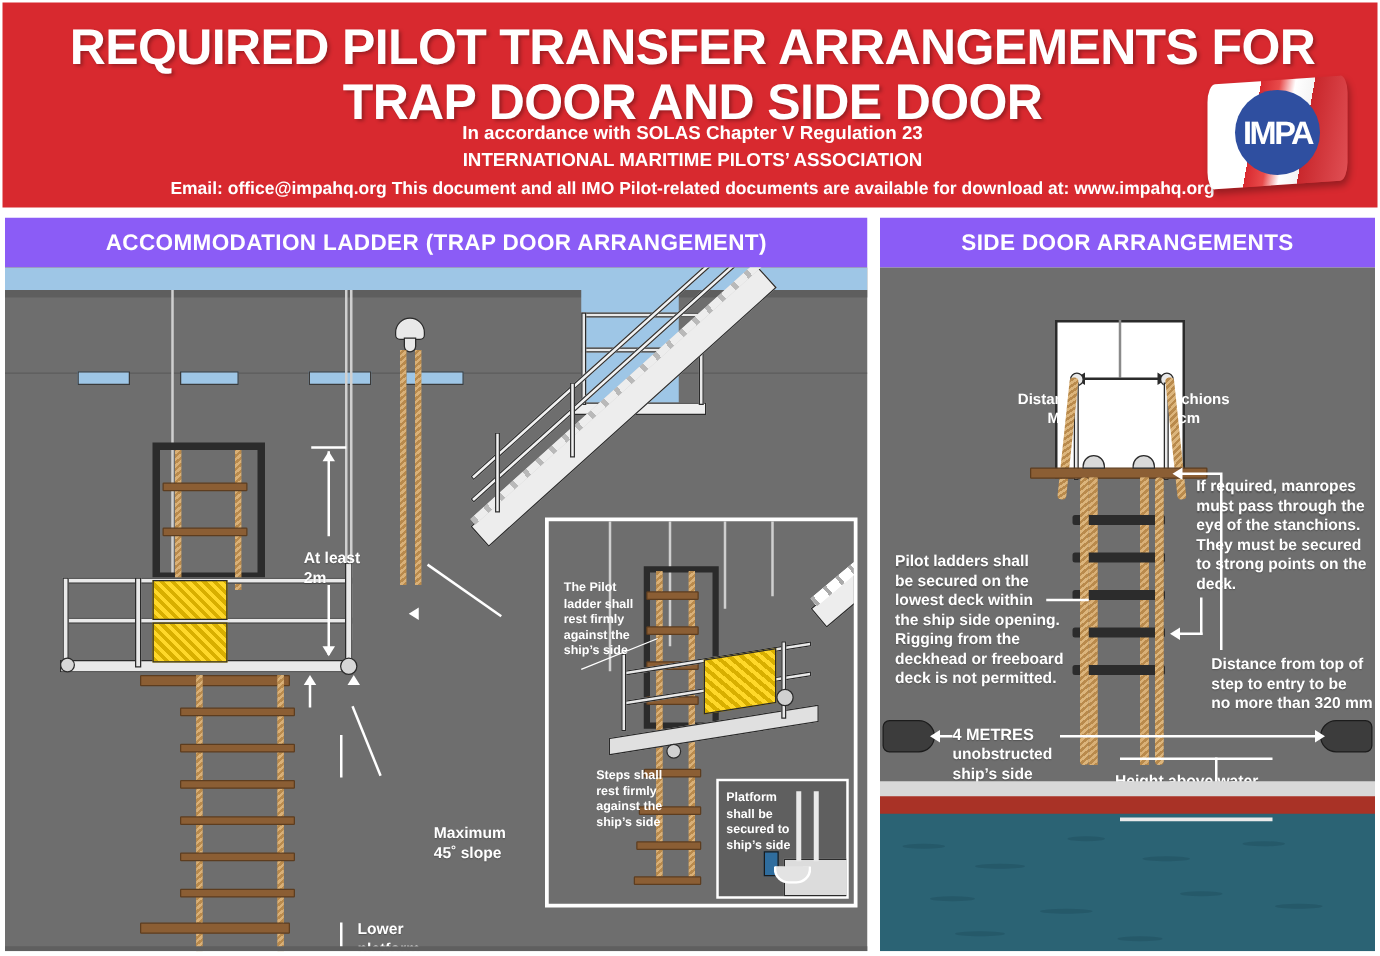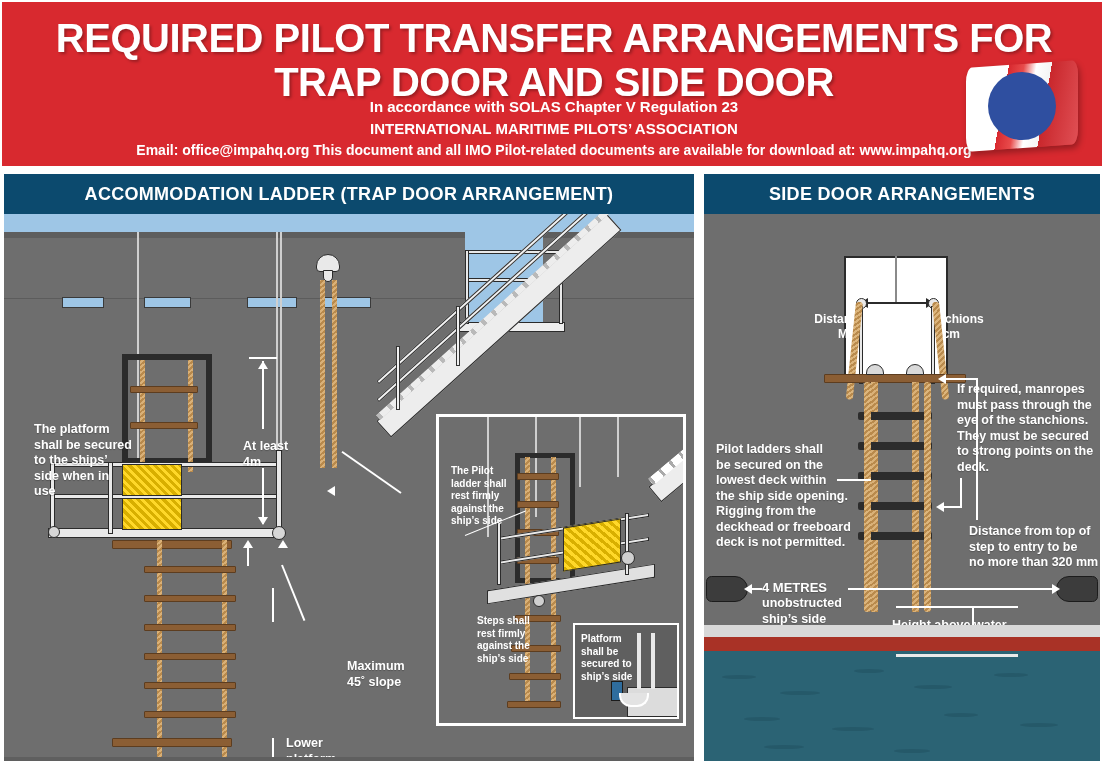--- a/index.html
+++ b/index.html
@@ -41,21 +41,21 @@
   .impa-circle{position:absolute;left:30px;top:14px;width:68px;height:68px;
                border-radius:50%;background:#2f4fa0;}
   .impa-txt{position:absolute;left:30px;top:14px;width:68px;height:68px;
             color:#fff;font-weight:bold;font-size:26px;line-height:68px;
             text-align:center;letter-spacing:-2px;}
 
   
   .panel{position:absolute;box-sizing:border-box;border:2px solid #ffffff;overflow:hidden;}
   .panel-left{left:2px;top:172px;width:694px;height:591px;}
   .panel-right{left:702px;top:172px;width:400px;height:591px;}
-  .panel-bar{position:absolute;left:0;top:0;width:100%;height:40px;background:#0c4a6e;}
+  .panel-bar{position:absolute;left:0;top:0;width:100%;height:40px;background:#8b5cf6;}
   .panel-bar span{display:block;width:100%;text-align:center;color:#ffffff;
       font-weight:bold;font-size:18px;line-height:40px;letter-spacing:.3px;}
   .stage{position:absolute;left:0;top:40px;right:0;bottom:0;background:#6e6e6e;
          overflow:hidden;}
 
   
   .sky-strip{position:absolute;left:0;top:0;width:100%;height:22px;background:#9ec6e6;}
   .hull-line{position:absolute;left:0;width:100%;height:1px;background:#5c5c5c;}
   .porthole{position:absolute;height:9px;background:#9ec6e6;border:1px solid #3a3a3a;}
 
@@ -126,20 +126,21 @@
       <div>TRAP DOOR AND SIDE DOOR</div>
     </div>
     <div class="hdr-sub1">In accordance with SOLAS Chapter V Regulation 23</div>
     <div class="hdr-sub2">INTERNATIONAL MARITIME PILOTS’ ASSOCIATION</div>
     <div class="hdr-email">Email: office@impahq.org  This document and all IMO Pilot-related documents are available for download at: www.impahq.org</div>
 
 
     <div class="impa">
       <div class="impa-flag"></div>
       <div class="impa-circle"></div>
+      <div class="impa-txt">IMPA</div>
     </div>
   </div>
 
   <div class="panel panel-left">
     <div class="panel-bar">
       <span>ACCOMMODATION LADDER (TRAP DOOR ARRANGEMENT)</span>
     </div>
 
     <div class="stage">
 
@@ -197,28 +198,23 @@
       <div class="rope" style="left:153px;top:326px;height:239px;"></div>
       <div class="rope" style="left:218px;top:326px;height:239px;"></div>
       <div class="rung" style="left:140px;top:352px;width:92px;"></div>
       <div class="rung" style="left:140px;top:381px;width:92px;"></div>
       <div class="rung" style="left:140px;top:410px;width:92px;"></div>
       <div class="rung" style="left:140px;top:439px;width:92px;"></div>
       <div class="rung" style="left:140px;top:468px;width:92px;"></div>
       <div class="rung" style="left:140px;top:497px;width:92px;"></div>
       <div class="rung" style="left:108px;top:524px;width:120px;height:9px;"></div>
 
-      <div class="note" style="left:30px;top:208px;width:122px;">The platform
-shall be secured
-to the ships’
-side when in
-use</div>
 
       <div class="note" style="left:239px;top:225px;width:70px;">At least
-4m</div>
+2m</div>
       <div class="tick" style="left:245px;top:143px;width:28px;"></div>
       <div class="ln ln-v" style="left:258px;top:147px;height:68px;"></div>
       <div class="arw-u" style="left:254px;top:147px;"></div>
       <div class="ln ln-v" style="left:258px;top:254px;height:56px;"></div>
       <div class="arw-d" style="left:254px;top:303px;"></div>
 
       <div class="note" style="left:343px;top:445px;width:110px;">Maximum
 45˚ slope</div>
       <div class="ln" style="left:325px;top:278px;width:72px;height:2px;transform-origin:100% 50%;transform:rotate(35deg);"></div>
       <div class="arw-l" style="left:323px;top:272px;"></div>

